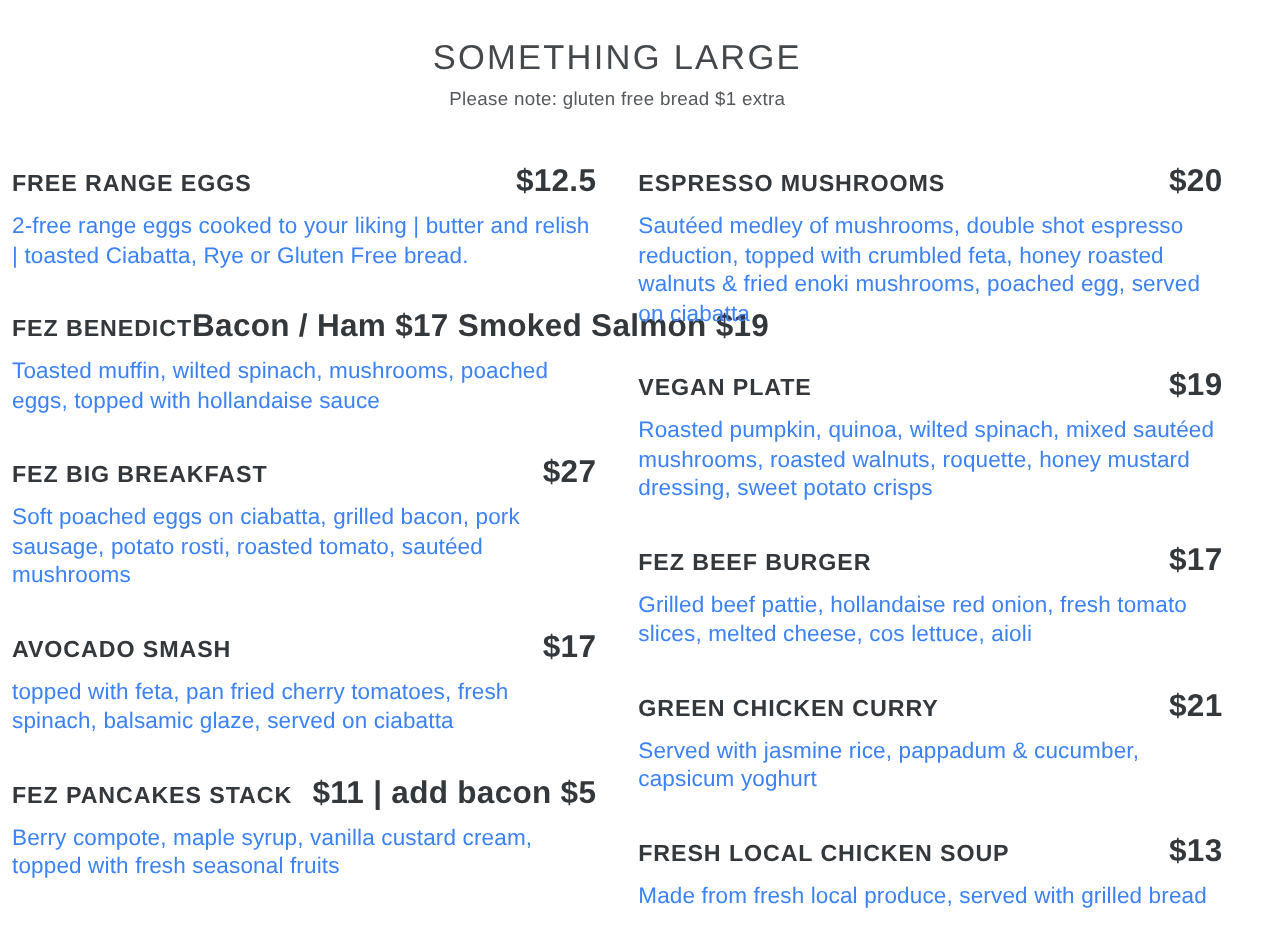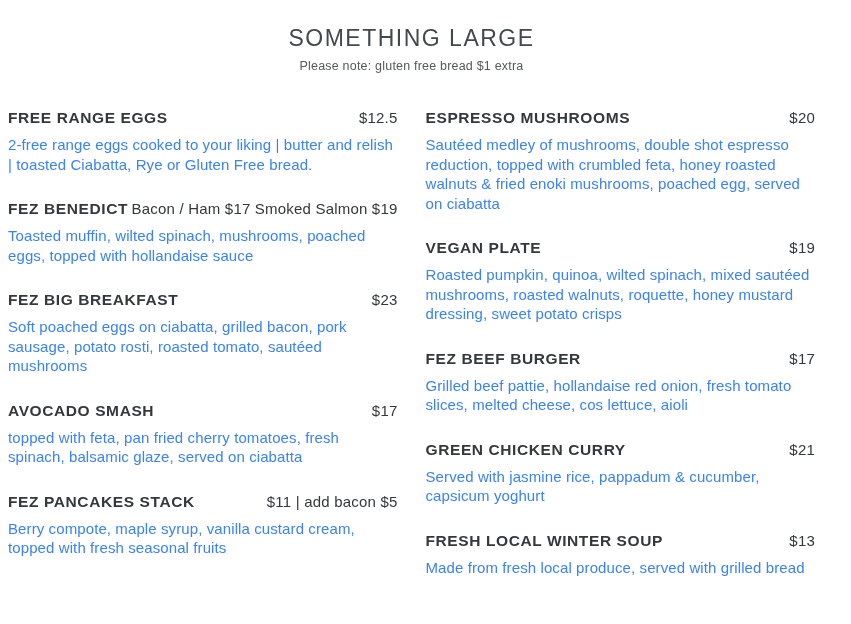--- a/index.html
+++ b/index.html
@@ -49,22 +49,22 @@
     margin-bottom: 8px;
   }
   .item-name {
     font-size: 15.5px;
     font-weight: 700;
     color: #33383d;
     letter-spacing: 0.6px;
     white-space: nowrap;
   }
   .item-price {
-    font-size: 15px;
-    font-weight: 400;
+    font-size: 21px;
+    font-weight: 700;
     color: #33383d;
     white-space: nowrap;
     letter-spacing: 0.2px;
   }
   .item-desc {
     font-size: 15px;
     color: #3b82f6;
     line-height: 1.3;
     letter-spacing: 0.1px;
   }
@@ -95,21 +95,21 @@
         <div class="item-head">
           <span class="item-name">FEZ BENEDICT</span>
           <span class="item-price">Bacon / Ham $17 Smoked Salmon $19</span>
         </div>
         <div class="item-desc">Toasted muffin, wilted spinach, mushrooms, poached eggs, topped with hollandaise sauce</div>
       </div>
 
       <div class="menu-item">
         <div class="item-head">
           <span class="item-name">FEZ BIG BREAKFAST</span>
-          <span class="item-price">$23</span>
+          <span class="item-price">$27</span>
         </div>
         <div class="item-desc">Soft poached eggs on ciabatta, grilled bacon, pork sausage, potato rosti, roasted tomato, sautéed mushrooms</div>
       </div>
 
       <div class="menu-item">
         <div class="item-head">
           <span class="item-name">AVOCADO SMASH</span>
           <span class="item-price">$17</span>
         </div>
         <div class="item-desc">topped with feta, pan fried cherry tomatoes, fresh spinach, balsamic glaze, served on ciabatta</div>
@@ -154,21 +154,21 @@
       <div class="menu-item">
         <div class="item-head">
           <span class="item-name">GREEN CHICKEN CURRY</span>
           <span class="item-price">$21</span>
         </div>
         <div class="item-desc">Served with jasmine rice, pappadum &amp; cucumber, capsicum yoghurt</div>
       </div>
 
       <div class="menu-item">
         <div class="item-head">
-          <span class="item-name">FRESH LOCAL WINTER SOUP</span>
+          <span class="item-name">FRESH LOCAL CHICKEN SOUP</span>
           <span class="item-price">$13</span>
         </div>
         <div class="item-desc">Made from fresh local produce, served with grilled bread</div>
       </div>
 
     </div>
 
   </div>
 </div>
 

